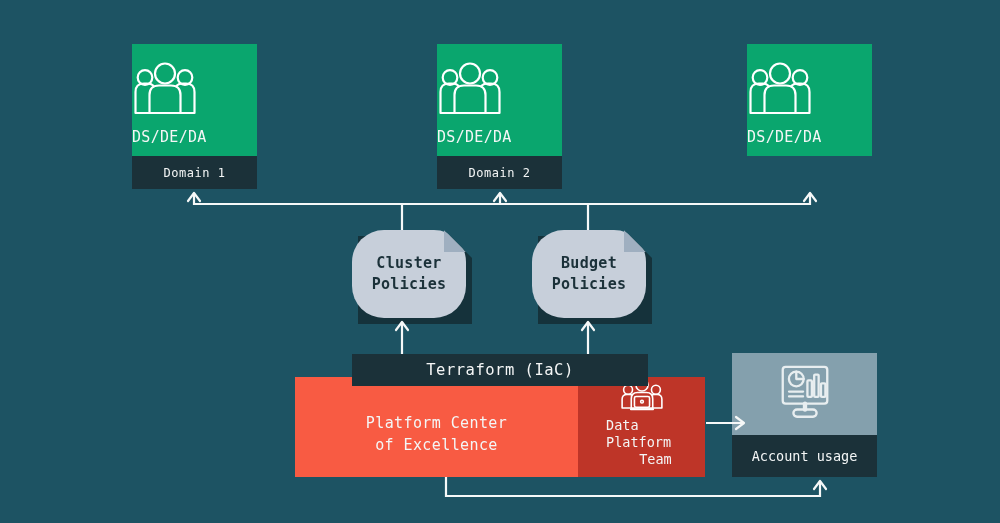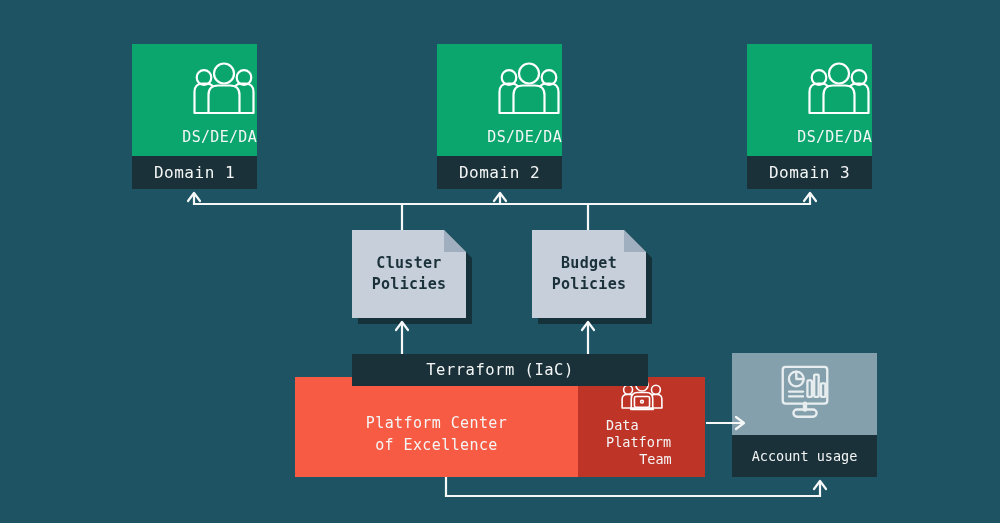--- a/index.html
+++ b/index.html
@@ -27,43 +27,43 @@
   }
   .connectors {
     position: absolute; left: 0; top: 0; z-index: 4;
     pointer-events: none;
   }
 
   
   .domain { position: absolute; top: 44px; width: 125px; z-index: 2; }
   .domain-green {
     background: var(--green); height: 112px;
-    display: flex; flex-direction: column; align-items: flex-end;
+    display: flex; flex-direction: column; align-items: flex-start;
     justify-content: flex-end; padding-bottom: 10px;
   }
   .domain-green svg { margin-bottom: 12px; }
   .team-label {
     color: var(--text-light); font-size: 15px; letter-spacing: 0.3px;
   }
   .domain-name {
     background: var(--navy); height: 33px; color: var(--text-light);
-    font-size: 16px; display: flex; align-items: center; justify-content: center;
+    font-size: 12px; display: flex; align-items: center; justify-content: center;
     letter-spacing: 0.5px;
   }
 
   
   .doc { position: absolute; top: 230px; width: 114px; height: 88px; z-index: 2; }
   .doc-shadow, .doc-body {
     position: absolute; width: 114px; height: 88px;
     clip-path: polygon(0 0, calc(100% - 22px) 0, 100% 22px, 100% 100%, 0 100%);
   }
   .doc-shadow { left: 6px; top: 6px; background: var(--doc-shadow); }
   .doc-body {
     left: 0; top: 0; background: var(--doc-fill);
-    display: flex; flex-direction: column; align-items: center; justify-content: center;
+    display: flex; flex-direction: column; align-items: center; justify-content: center; border-radius: 32px;
   }
   .doc-fold {
     position: absolute; top: 0; right: 0; width: 22px; height: 22px;
     background: var(--doc-fold);
     clip-path: polygon(0 0, 100% 100%, 0 100%);
   }
   .doc-line {
     color: var(--navy); font-size: 15px; line-height: 21px; font-weight: bold;
     letter-spacing: 0.3px;
   }
@@ -167,21 +167,20 @@
       <svg width="66" height="54" viewBox="0 0 66 54" stroke="#FFFFFF" stroke-width="2.2" fill="none" stroke-linejoin="round">
         <circle cx="13" cy="15.5" r="7.3"></circle>
         <path d="M3.5,51 L3.5,30 Q3.5,21.5 12,21.5 L15,21.5 Q23.5,21.5 23.5,30 L23.5,51 Z"></path>
         <circle cx="53" cy="15.5" r="7.3"></circle>
         <path d="M42.5,51 L42.5,30 Q42.5,21.5 51,21.5 L54,21.5 Q62.5,21.5 62.5,30 L62.5,51 Z"></path>
         <circle cx="33" cy="11.5" r="10" fill="var(--green)"></circle>
         <path d="M17.5,51 L17.5,33 Q17.5,23.5 27,23.5 L39,23.5 Q48.5,23.5 48.5,33 L48.5,51 Z" fill="var(--green)"></path>
       </svg>
       <div class="team-label">DS/DE/DA</div>
     </div>
-    <div class="domain-name">Domain 3</div>
   </div>
 
   <div class="doc" style="left:352px">
     <div class="doc-shadow"></div>
     <div class="doc-body">
       <div class="doc-fold"></div>
       <div class="doc-line">Cluster</div>
       <div class="doc-line">Policies</div>
     </div>
   </div>

